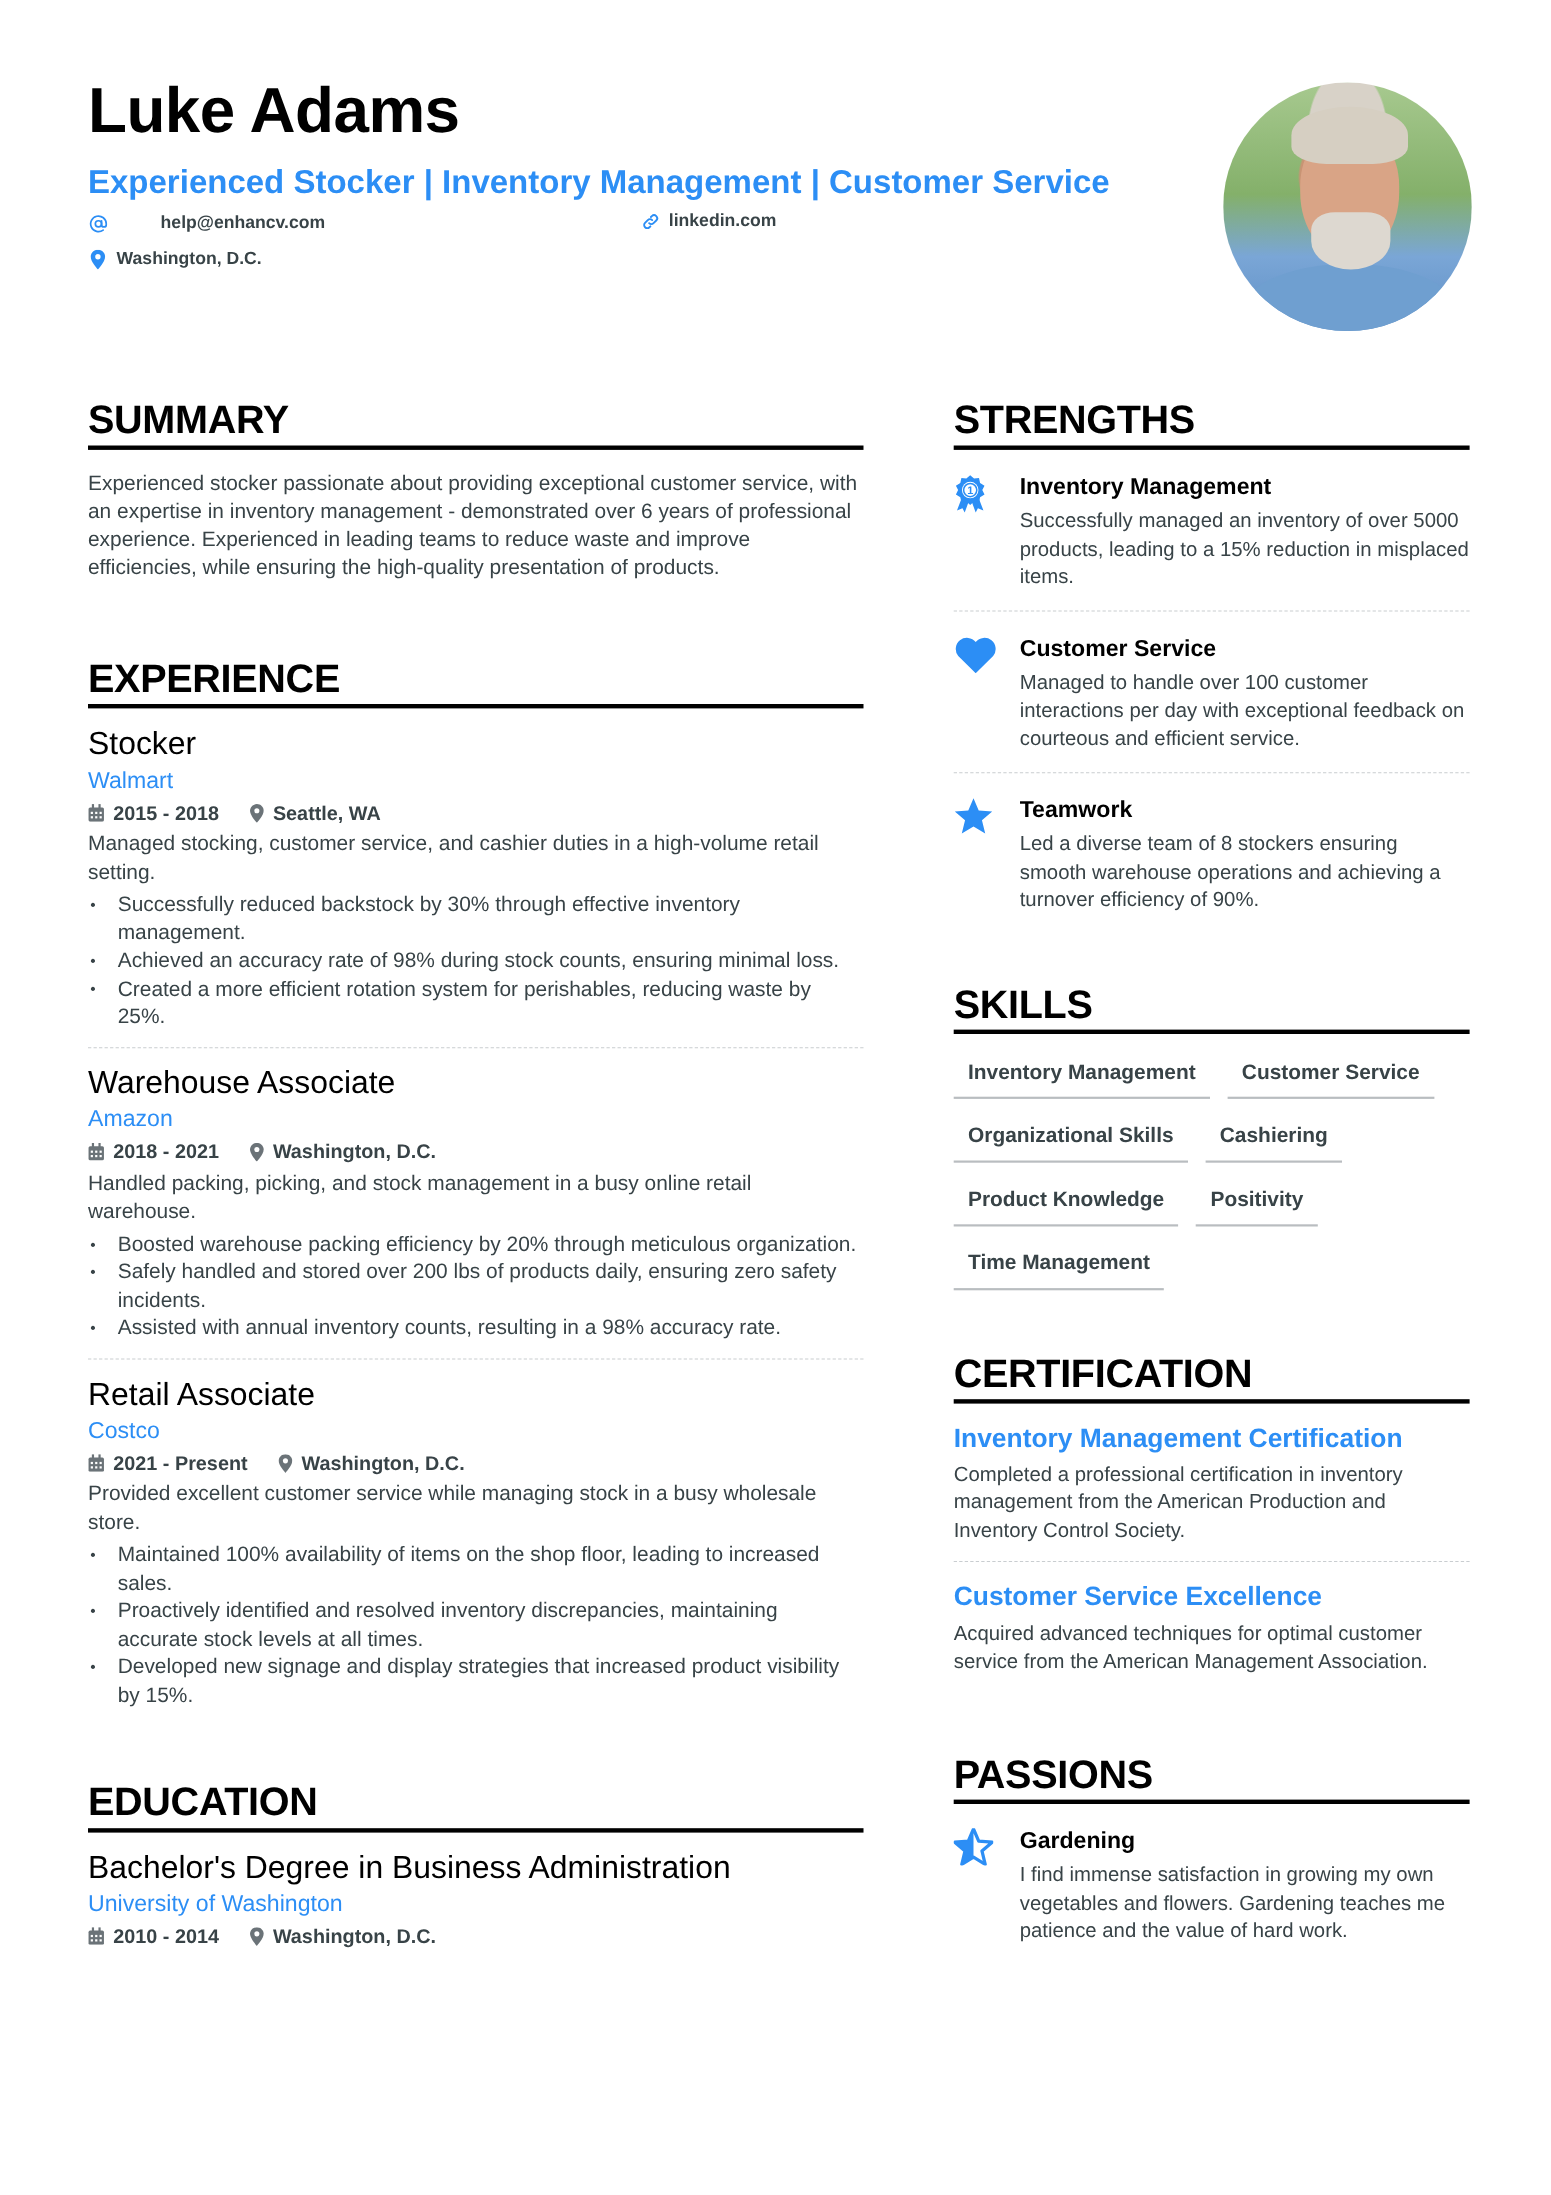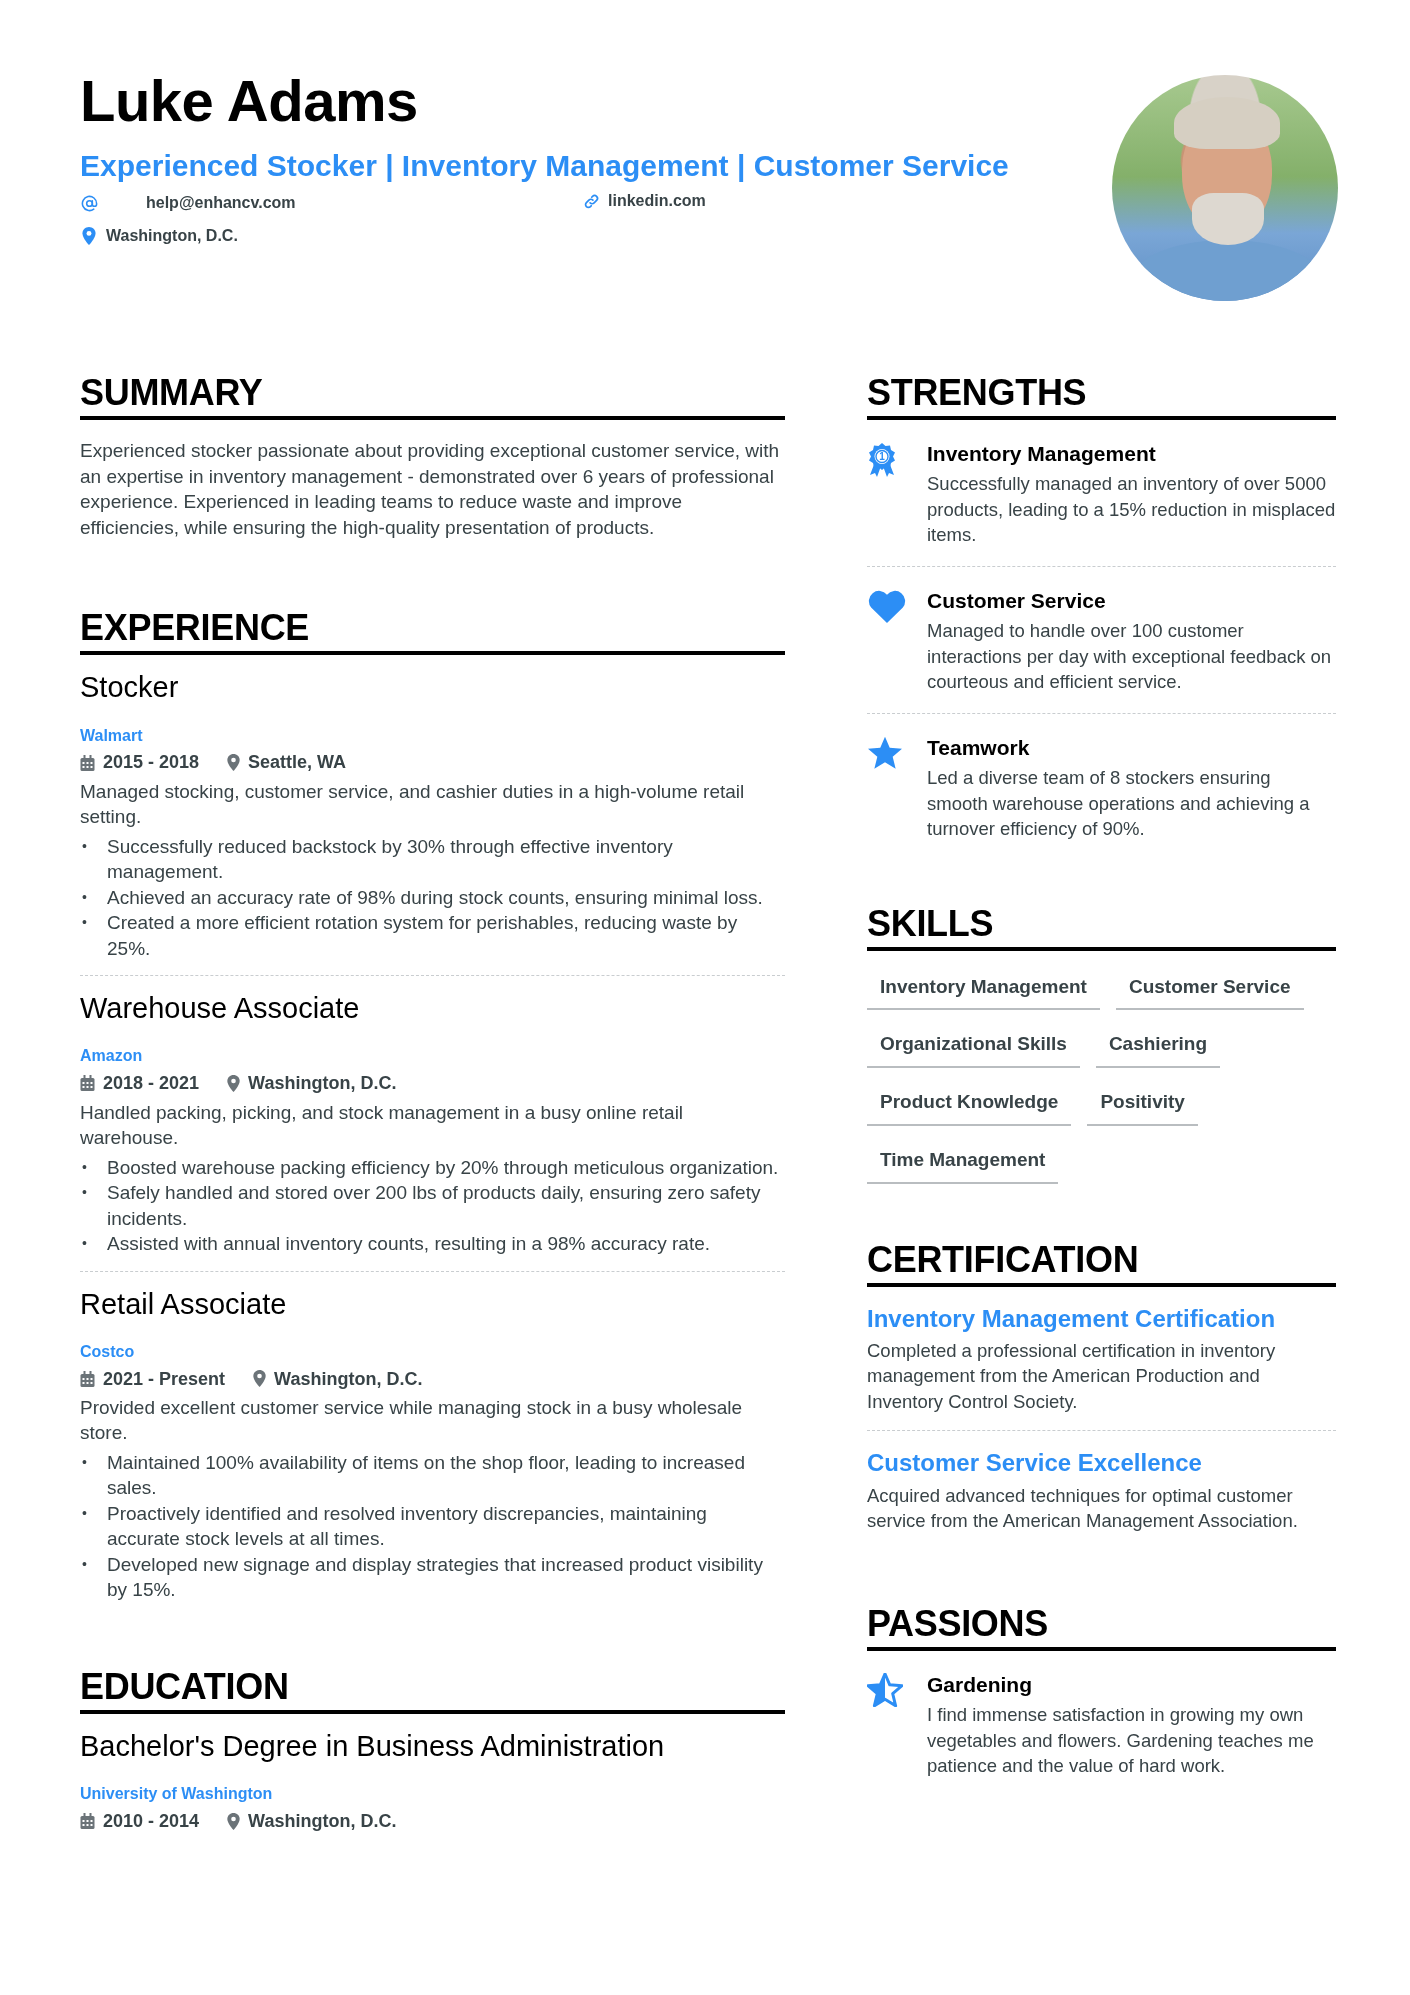--- a/index.html
+++ b/index.html
@@ -18,30 +18,30 @@
   .photo .face { position:absolute; left: 70px; top: 40px; width: 90px; height: 120px; border-radius: 45% 45% 50% 50%; background: #d9a486; }
   .photo .hair { position:absolute; left: 62px; top: 22px; width: 106px; height: 52px; border-radius: 50% 50% 30% 30%; background: #d6cfc2; }
   .photo .beard { position:absolute; left: 80px; top: 118px; width: 72px; height: 52px; border-radius: 30% 30% 50% 50%; background: #ddd8d0; }
   .photo .shirt { position:absolute; left: 20px; top: 165px; width: 190px; height: 80px; border-radius: 50% 50% 0 0; background: #6f9fd0; }
 
   
   .col-left { position: absolute; left: 80px; top: 360px; width: 705px; }
   .col-right { position: absolute; left: 867px; top: 360px; width: 469px; }
 
   .section { margin-bottom: 0; }
-  .sec-title { font-family: "Liberation Sans", sans-serif; font-size: 36px; font-weight: 700; color: #000; line-height: 1.2; padding-bottom: 2px; border-bottom: 4px solid #000; letter-spacing: -0.3px; margin-top: 11px; }
+  .sec-title { font-family: "Liberation Sans", sans-serif; font-size: 36px; font-weight: 700; color: #000; line-height: 1.2; padding-bottom: 2px; border-bottom: 4px solid #000; letter-spacing: -0.3px; }
 
   .body-text { font-family: "Liberation Sans", sans-serif; font-size: 19px; line-height: 25.5px; color: #384347; }
 
   .summary-text { margin-top: 18px; }
 
   .exp-item { padding: 14px 0 14px; border-bottom: 1px dashed #c9cdd0; }
   .exp-item.last { border-bottom: none; }
   .exp-title { font-family: "Liberation Sans", sans-serif; font-size: 29px; font-weight: 400; color: #000; line-height: 1.25; }
-  .exp-company { font-family: "Liberation Sans", sans-serif; font-size: 16px; font-weight: 700; color: #2c8ef5; margin-top: 20px; line-height: 1.3; }
+  .exp-company { font-family: "Liberation Sans", sans-serif; font-size: 21px; font-weight: 400; color: #2c8ef5; margin-top: 1px; line-height: 1.3; }
   .meta { display: flex; align-items: center; font-family: "Liberation Sans", sans-serif; font-size: 18px; color: #384347; margin-top: 4px; line-height: 1.35; }
   .meta .mi { display: inline-flex; align-items: center; margin-right: 28px; font-weight: bold; }
   .meta .mi svg { margin-right: 8px; }
   .exp-desc { margin-top: 4px; }
   ul.bullets { list-style: none; margin-top: 4px; }
   ul.bullets li { position: relative; padding-left: 27px; }
   ul.bullets li::before { content: "•"; position: absolute; left: 2px; top: 0; color: #384347; font-size: 14px; }
 
   
   .str-item { display: flex; padding: 20px 0 18px; border-bottom: 1px dashed #c9cdd0; }

